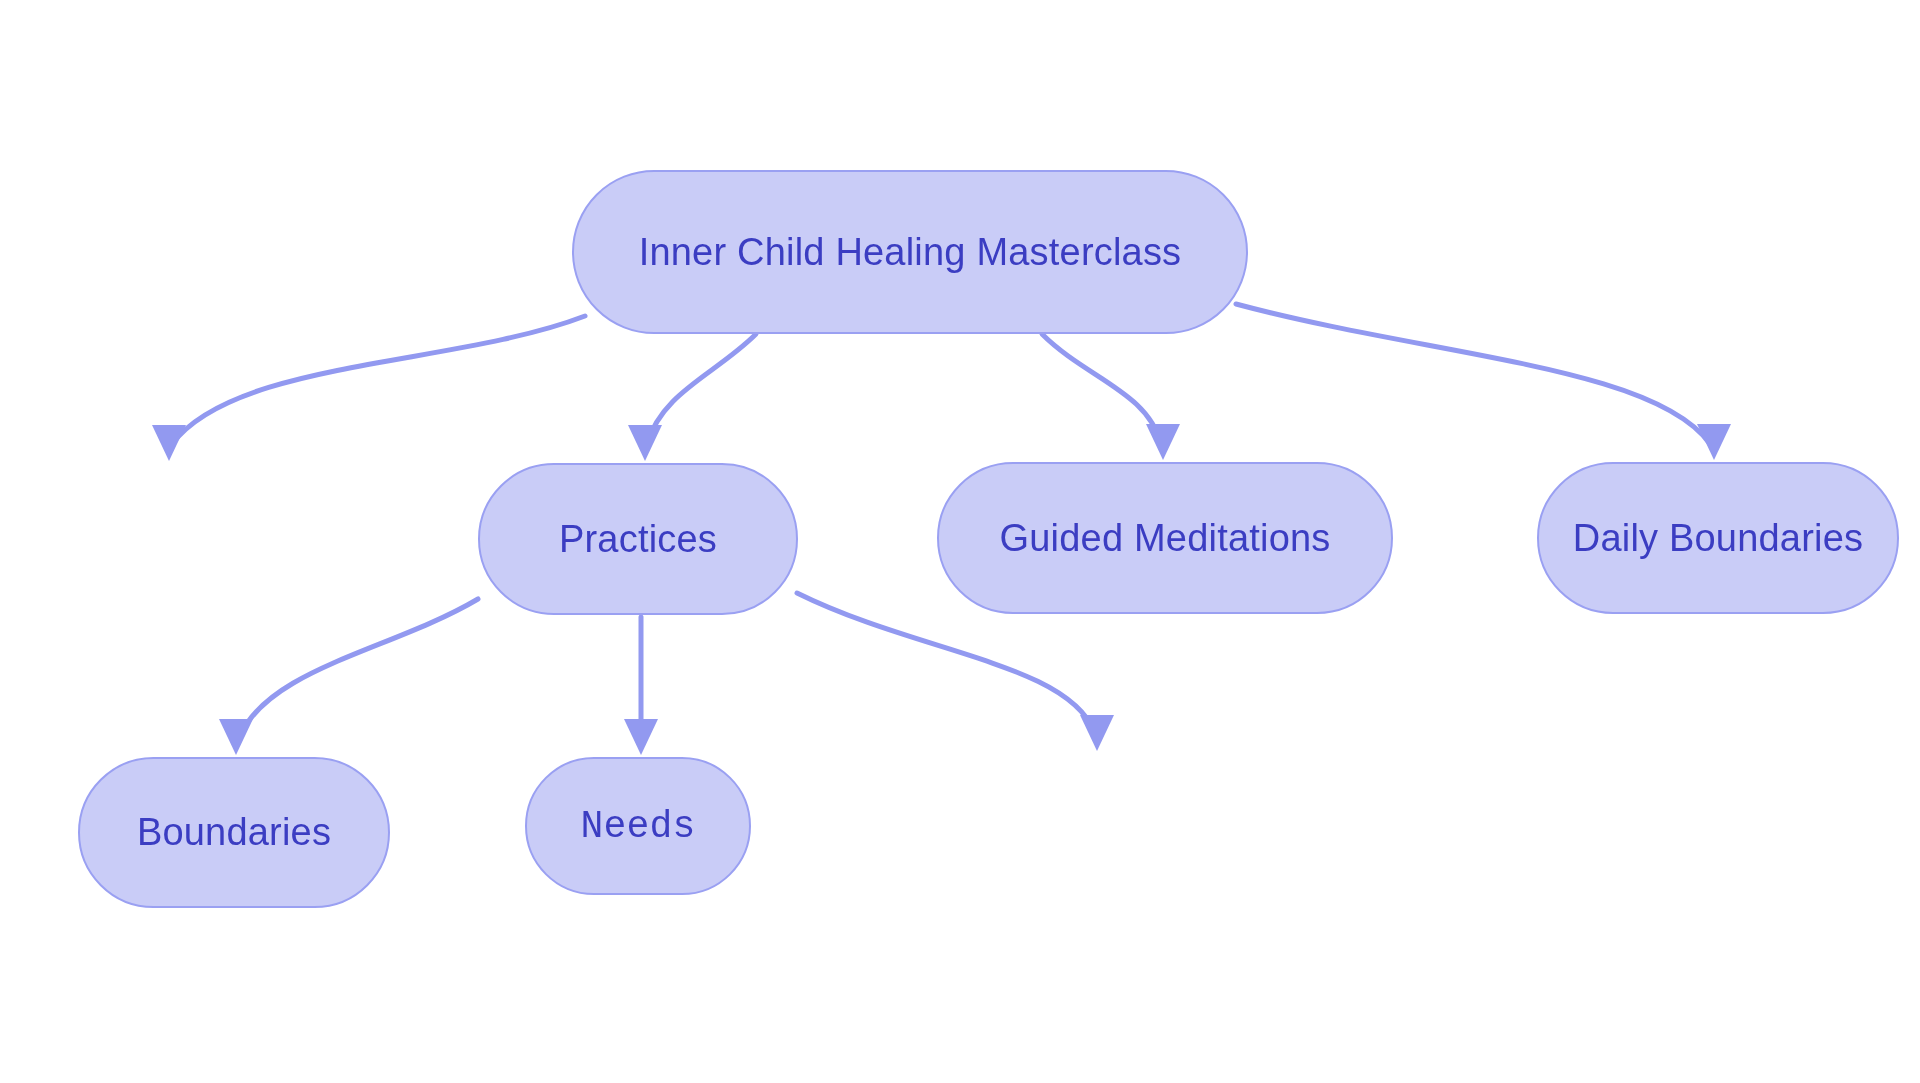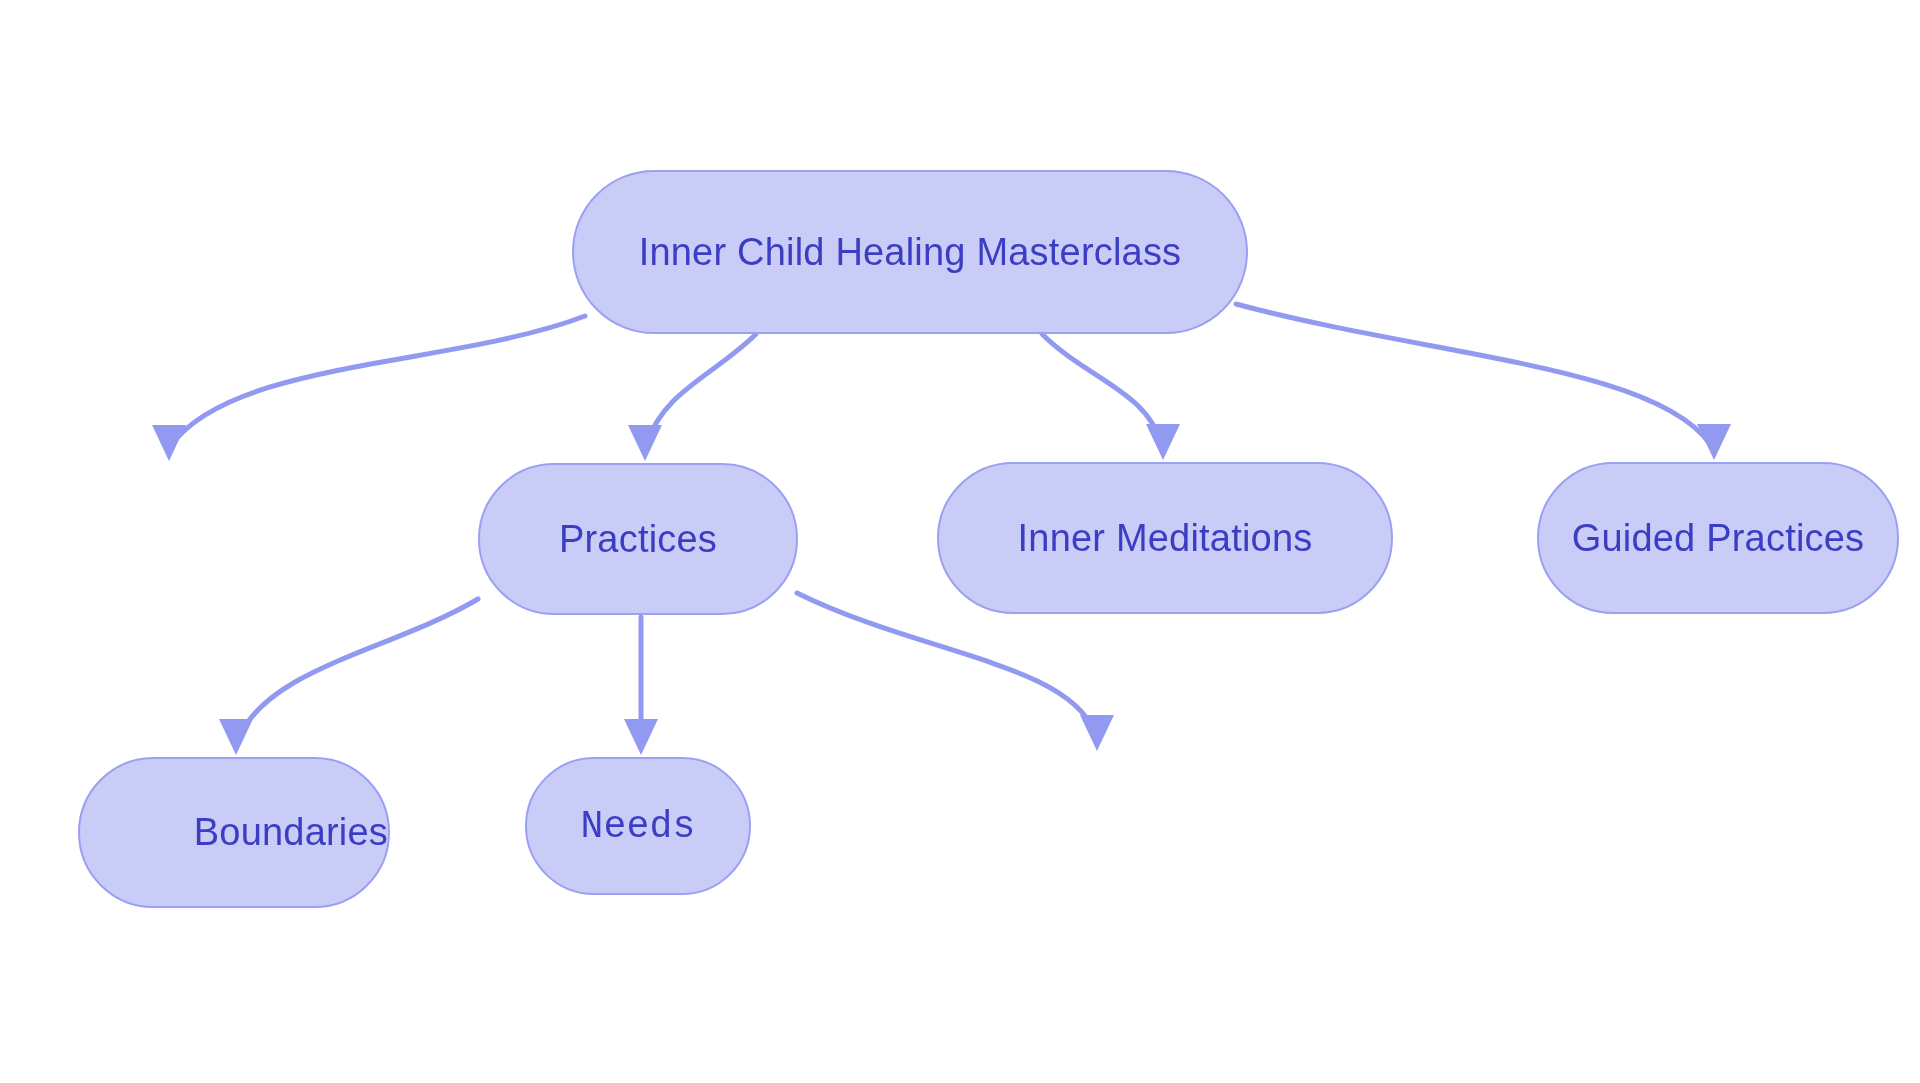--- a/index.html
+++ b/index.html
@@ -47,21 +47,21 @@
     font-size:38px;
     letter-spacing:0.2px;
     white-space:nowrap;
     cursor:default;
   }
   .node-root            {left:572px; top:170px; width:676px; height:164px;}
   .node-discussions     {left:23px;  top:463px; width:318px; height:152px; border-radius:76px;}
   .node-worksheets      {left:478px; top:463px; width:320px; height:152px; border-radius:76px;}
   .node-guided          {left:937px; top:462px; width:456px; height:152px; border-radius:76px;}
   .node-daily           {left:1537px;top:462px; width:362px; height:152px; border-radius:76px;}
-  .node-boundaries      {left:78px;  top:757px; width:312px; height:151px; border-radius:76px;justify-content:flex-end;}
+  .node-boundaries      {left:78px;  top:757px; width:312px; height:151px; border-radius:76px;}
   .node-needs           {left:525px; top:757px; width:226px; height:138px; border-radius:76px;font-family:Liberation Mono, monospace;}
   .node-selfcompassion  {left:887px; top:755px; width:415px; height:152px; border-radius:76px;}
 </style>
 </head>
 <body>
 
 <div class="canvas">
 
   <svg class="edges" viewBox="0 0 1920 1083" xmlns="http://www.w3.org/2000/svg">
 
@@ -90,25 +90,25 @@
   <div class="node node-root">
     <span>Inner Child Healing Masterclass</span>
   </div>
 
 
   <div class="node node-worksheets">
     <span>Practices</span>
   </div>
 
   <div class="node node-guided">
-    <span>Inner Meditations</span>
+    <span>Guided Meditations</span>
   </div>
 
   <div class="node node-daily">
-    <span>Guided Practices</span>
+    <span>Daily Boundaries</span>
   </div>
 
   <div class="node node-boundaries">
     <span>Boundaries</span>
   </div>
 
   <div class="node node-needs">
     <span>Needs</span>
   </div>
 

